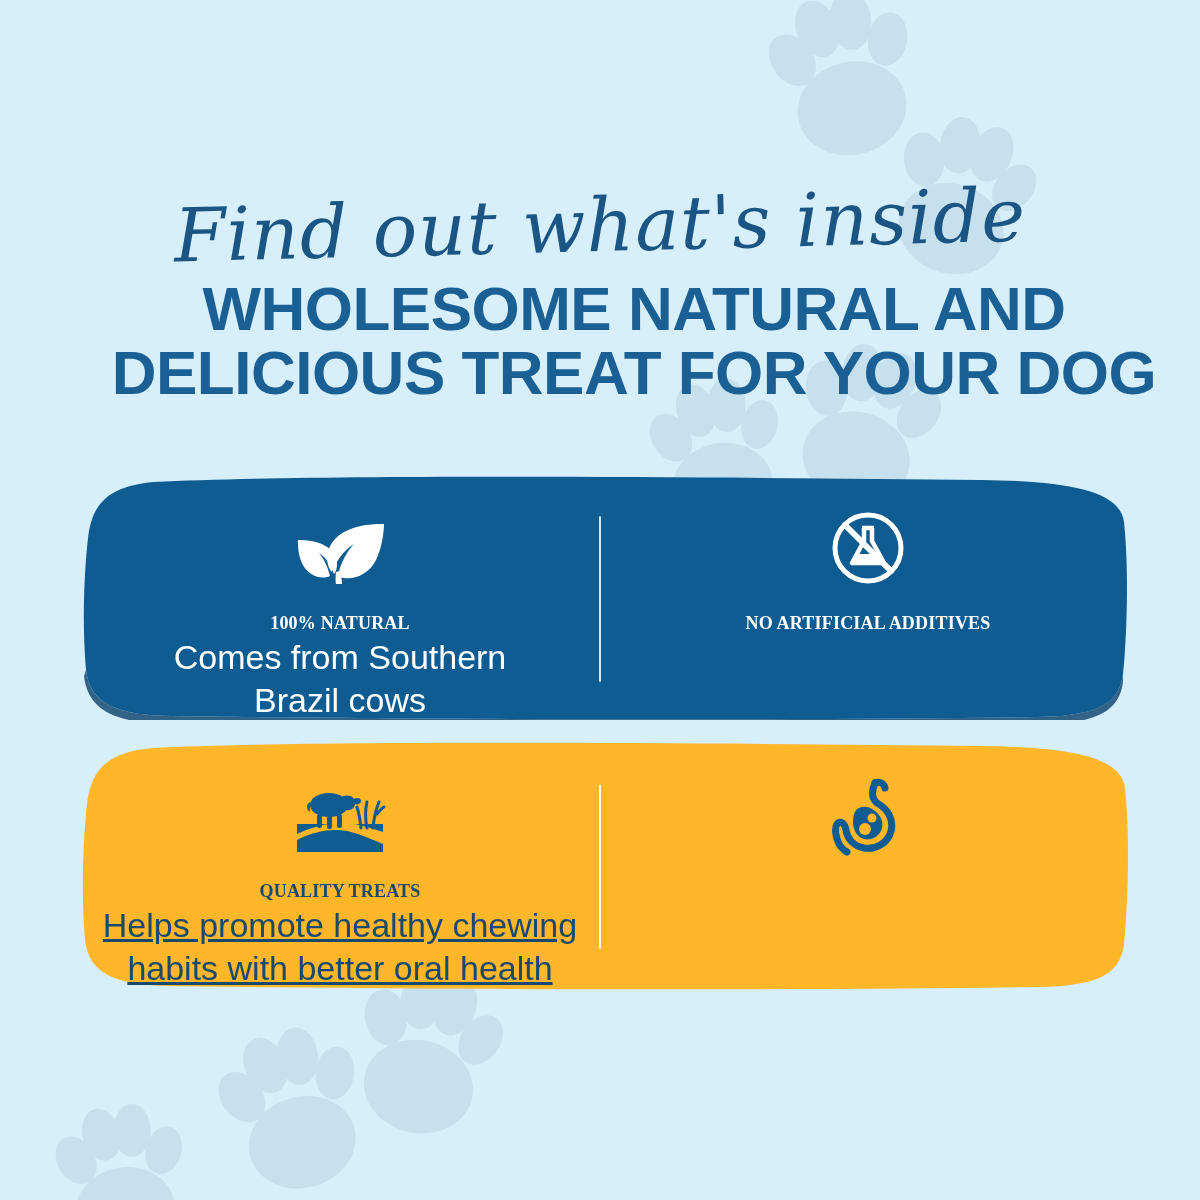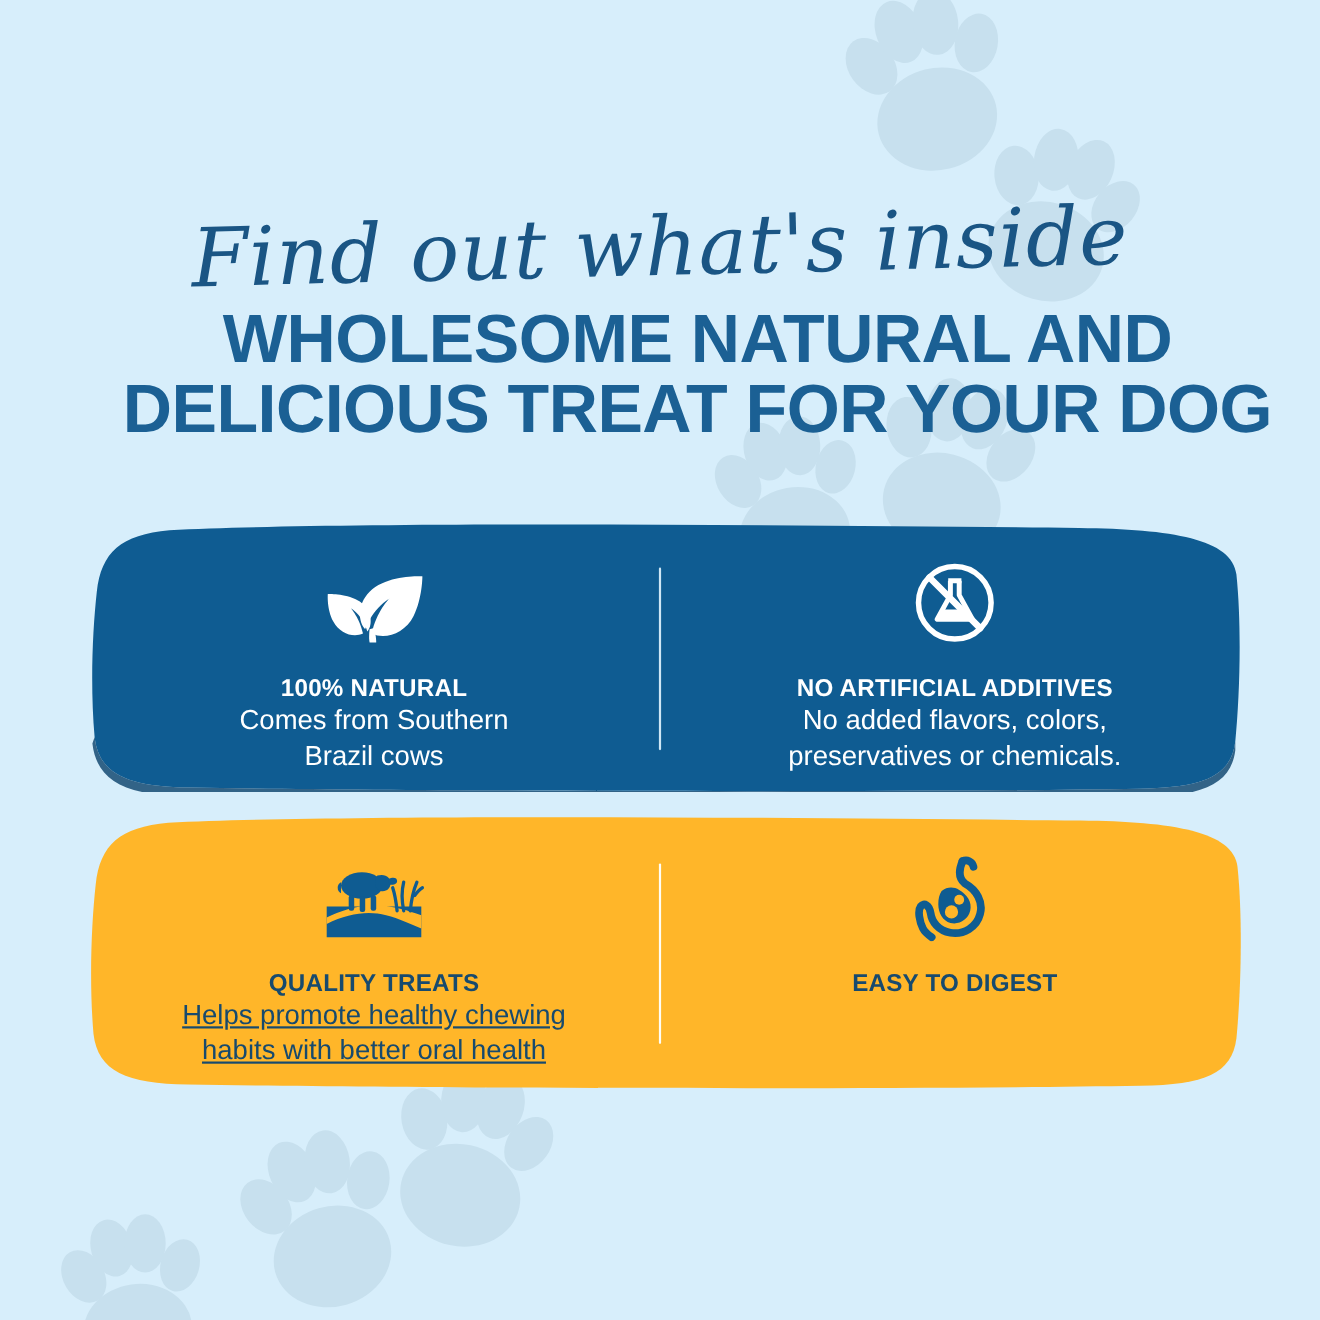--- a/index.html
+++ b/index.html
@@ -104,28 +104,29 @@
 
   .cell-icon {
     height: 78px;
     display: flex;
     align-items: flex-end;
     justify-content: center;
   }
 
   .cell-title {
     font-weight: 700;
-    font-size: 22px;
+    font-size: 18px;
     letter-spacing: 0.2px;
     line-height: 1.1;
+    font-family: Liberation Serif, serif;
   }
 
   .cell-body {
     font-weight: 400;
-    font-size: 25px;
+    font-size: 34px;
     line-height: 1.26;
     white-space: pre-line;
   }
 
   
   #panel-natural .panel-grid { padding-top: 34px; }
   #panel-natural .cell-title,
   #panel-natural .cell-body { color: #ffffff; }
   #panel-natural .cell-title { margin-top: 28px; }
   #panel-natural .cell-body { margin-top: 2px; }
@@ -224,22 +225,20 @@
             <circle cx="38" cy="38" r="33" fill="none" stroke="#ffffff" stroke-width="5"></circle>
             <g fill="none" stroke="#ffffff" stroke-width="4.5" stroke-linejoin="round">
               <path d="M32,18 L44,18"></path>
               <path d="M34,18 L34,31 L22,53 L54,53 L42,31 L42,18"></path>
             </g>
             <path d="M26,44 L50,44 L54,53 L22,53 Z" fill="#ffffff"></path>
             <line x1="15" y1="15" x2="61" y2="61" stroke="#ffffff" stroke-width="6" stroke-linecap="round"></line>
           </svg>
         </div>
         <div class="cell-title">NO ARTIFICIAL ADDITIVES</div>
-        <div class="cell-body">No added flavors, colors,
-preservatives or chemicals.</div>
       </div>
     </div>
   </section>
 
   <div class="divider" id="divider-natural"></div>
 
   <section class="panel" id="panel-quality">
     <svg class="panel-svg" viewBox="0 0 1056 248" preserveAspectRatio="none" xmlns="http://www.w3.org/2000/svg">
       <path d="M11,62 C15,26 33,10 77,6 C240,-2 640,1 906,4
                C991,5 1045,14 1049,46 C1054,94 1052,162 1048,202
@@ -285,20 +284,19 @@
                        C14,47 9,44 6,48 C3,52 5,62 8,68
                        C10,72 13,74 16,76"></path>
               <path d="M44,7 C48,5 53,7 54,12"></path>
             </g>
             <path d="M25,34 C30,30 36,30 41,33 C48,37 53,44 51,52
                      C49,60 41,65 33,63 C26,61 22,54 22,46 C22,41 23,37 25,34 Z" fill="#0f5c92"></path>
             <circle cx="41" cy="42" r="4.5" fill="#ffb629"></circle>
             <circle cx="34" cy="53" r="6" fill="#ffb629"></circle>
           </svg>
         </div>
-        <div class="cell-title">EASY TO DIGEST</div>
       </div>
     </div>
   </section>
 
   <div class="divider" id="divider-quality"></div>
 
 </div>
 
 </body></html>

